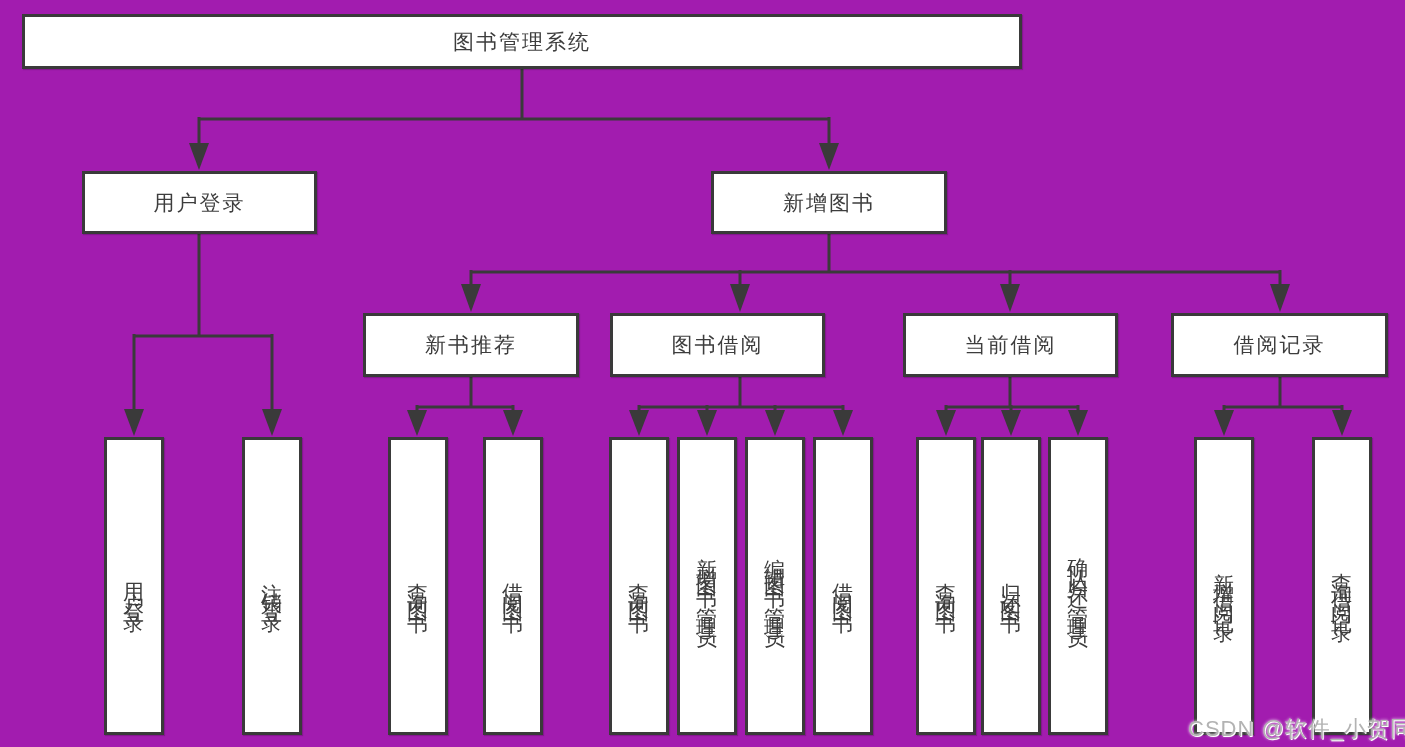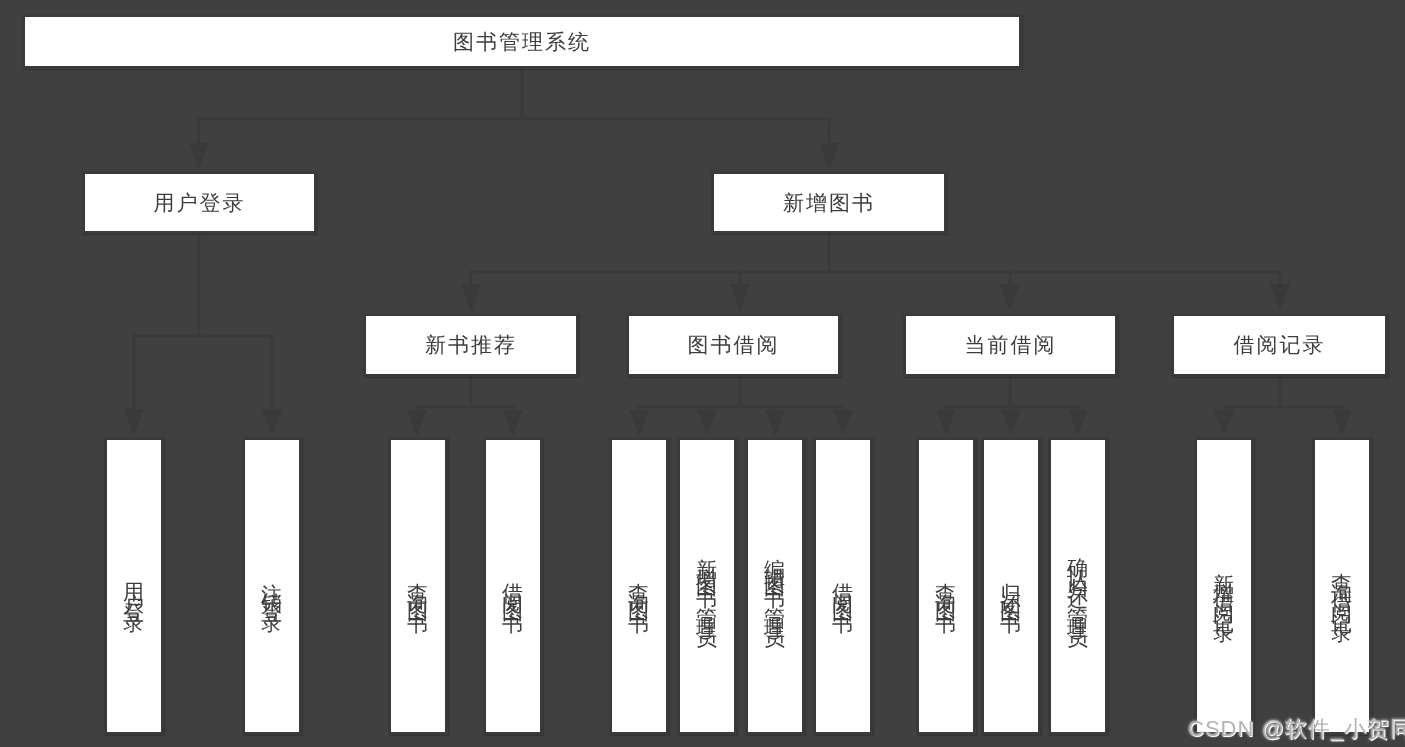--- a/index.html
+++ b/index.html
@@ -1,20 +1,20 @@
 <!DOCTYPE html>
 <html><head>
 <meta charset="utf-8">
 <style>
   html, body { margin: 0; padding: 0; background: #ffffff; }
   #stage {
     position: relative;
     width: 1405px;
     height: 747px;
-    background: #404040;
+    background: #a21caf;
     overflow: hidden;
     font-family: "Liberation Sans", "DejaVu Sans", sans-serif;
   }
   #connectors {
     position: absolute;
     left: 0; top: 0;
     width: 1405px; height: 747px;
     z-index: 1;
   }
   .node {
@@ -28,21 +28,21 @@
     color: #3d3d3d;
     font-size: 21px;
     letter-spacing: 2px;
     z-index: 2;
     box-shadow: 1px 1px 1px rgba(0,0,0,0.18);
   }
   .node-root   { left: 22px;   top: 14px;  width: 1000px; height: 55px; }
   .node-login  { left: 82px;   top: 171px; width: 235px;  height: 63px; }
   .node-mgmt   { left: 711px;  top: 171px; width: 236px;  height: 63px; }
   .node-l3a    { left: 363px;  top: 313px; width: 216px;  height: 64px; justify-content: center; }
-  .node-l3b    { left: 626px;  top: 313px; width: 215px;  height: 64px; }
+  .node-l3b    { left: 610px;  top: 313px; width: 215px;  height: 64px; }
   .node-l3c    { left: 903px;  top: 313px; width: 215px;  height: 64px; }
   .node-l3d    { left: 1171px; top: 313px; width: 217px;  height: 64px; justify-content: center; }
   .leaf {
     position: absolute;
     top: 437px;
     width: 60px;
     height: 298px;
     box-sizing: border-box;
     background: #ffffff;
     border: 3px solid #3a3a3a;

